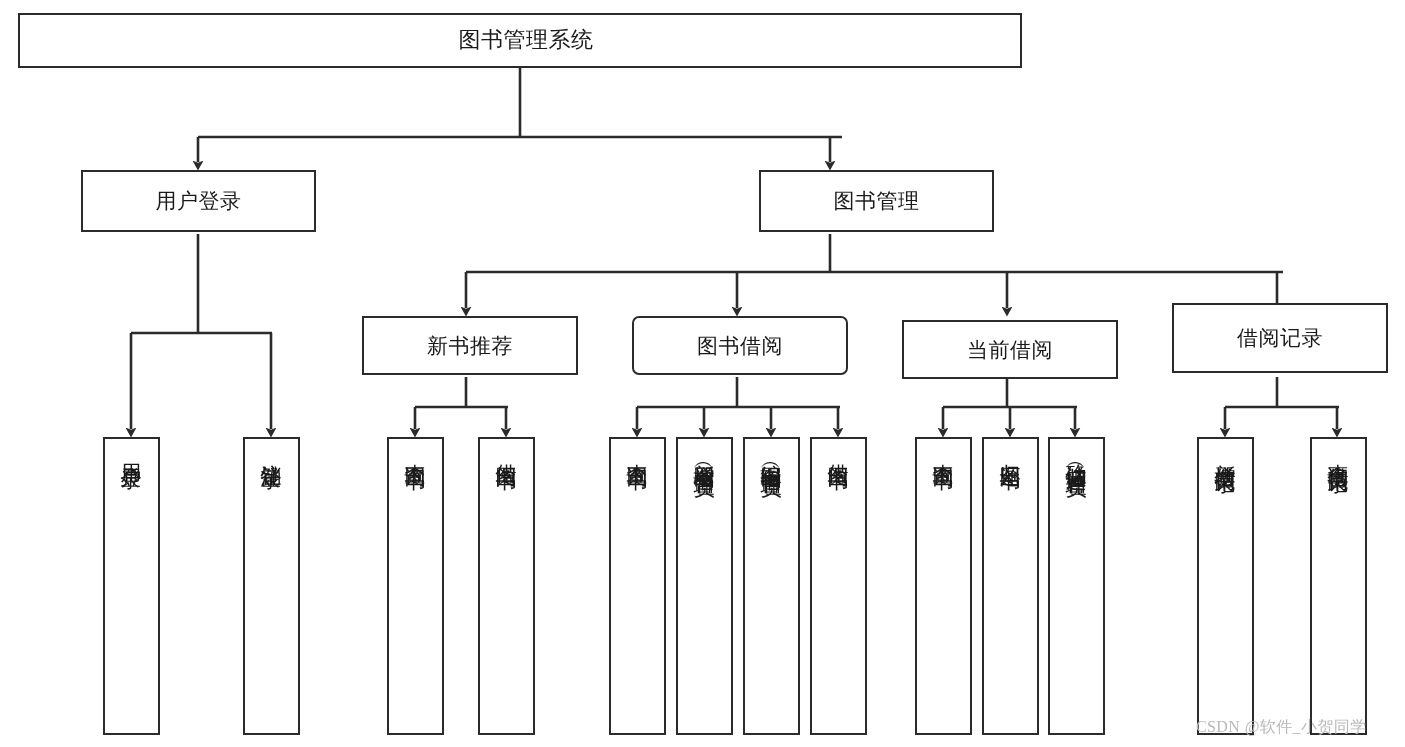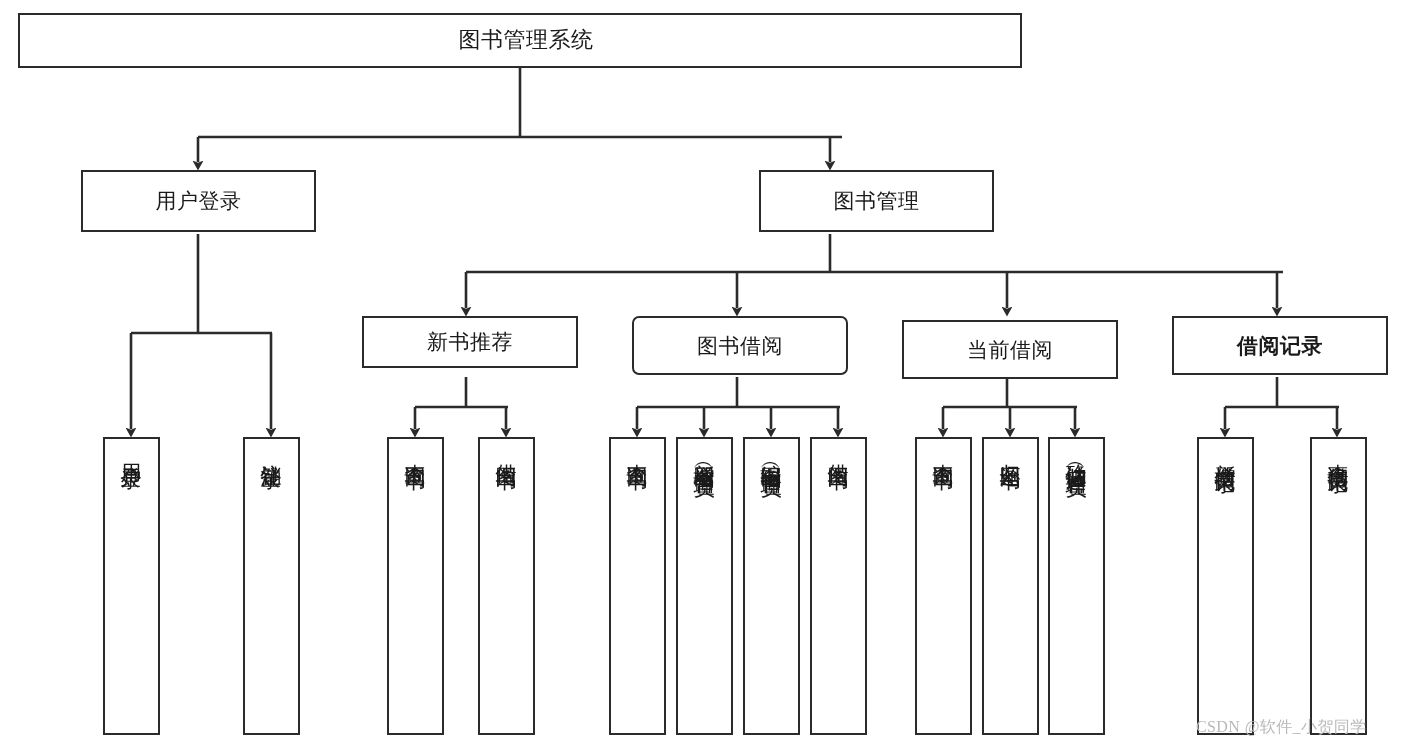--- a/index.html
+++ b/index.html
@@ -129,30 +129,30 @@
     <span class="label">图书管理系统</span>
   </div>
 
   <div class="node horiz" style="left:81px; top:170px; width:235px; height:62px;">
     <span class="label">用户登录</span>
   </div>
   <div class="node horiz" style="left:712px; top:170px; width:235px; height:62px;margin-left:47px;">
     <span class="label">图书管理</span>
   </div>
 
-  <div class="node horiz" style="left:362px; top:316px; width:216px; height:52px;align-items:center;">
+  <div class="node horiz" style="left:362px; top:316px; width:216px; height:59px;align-items:center;">
     <span class="label">新书推荐</span>
   </div>
   <div class="node horiz" style="left:632px; top:316px; width:216px; height:59px;border-radius:7px;">
     <span class="label">图书借阅</span>
   </div>
   <div class="node horiz" style="left:902px; top:320px; width:216px; height:59px;">
     <span class="label">当前借阅</span>
   </div>
-  <div class="node horiz" style="left:1172px; top:316px; width:216px; height:59px;font-weight:bold;">
+  <div class="node horiz" style="left:1172px; top:303px; width:216px; height:70px;">
     <span class="label">借阅记录</span>
   </div>
 
   <div class="node vert" style="left:103px; top:437px; width:57px; height:298px;">
     <span class="label">用户登录</span>
   </div>
   <div class="node vert" style="left:243px; top:437px; width:57px; height:298px;">
     <span class="label">注销登录</span>
   </div>
 

